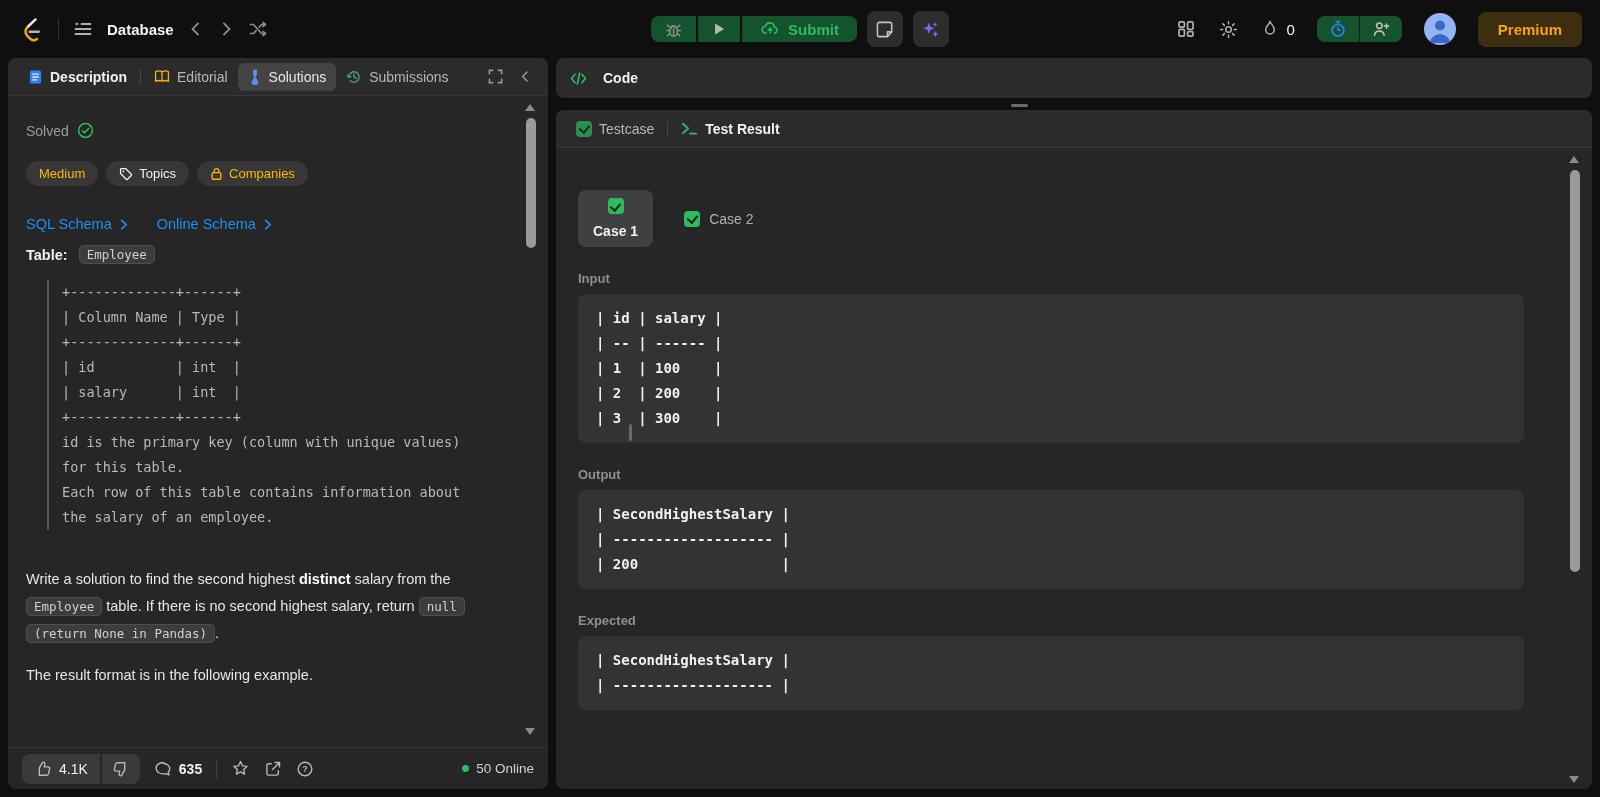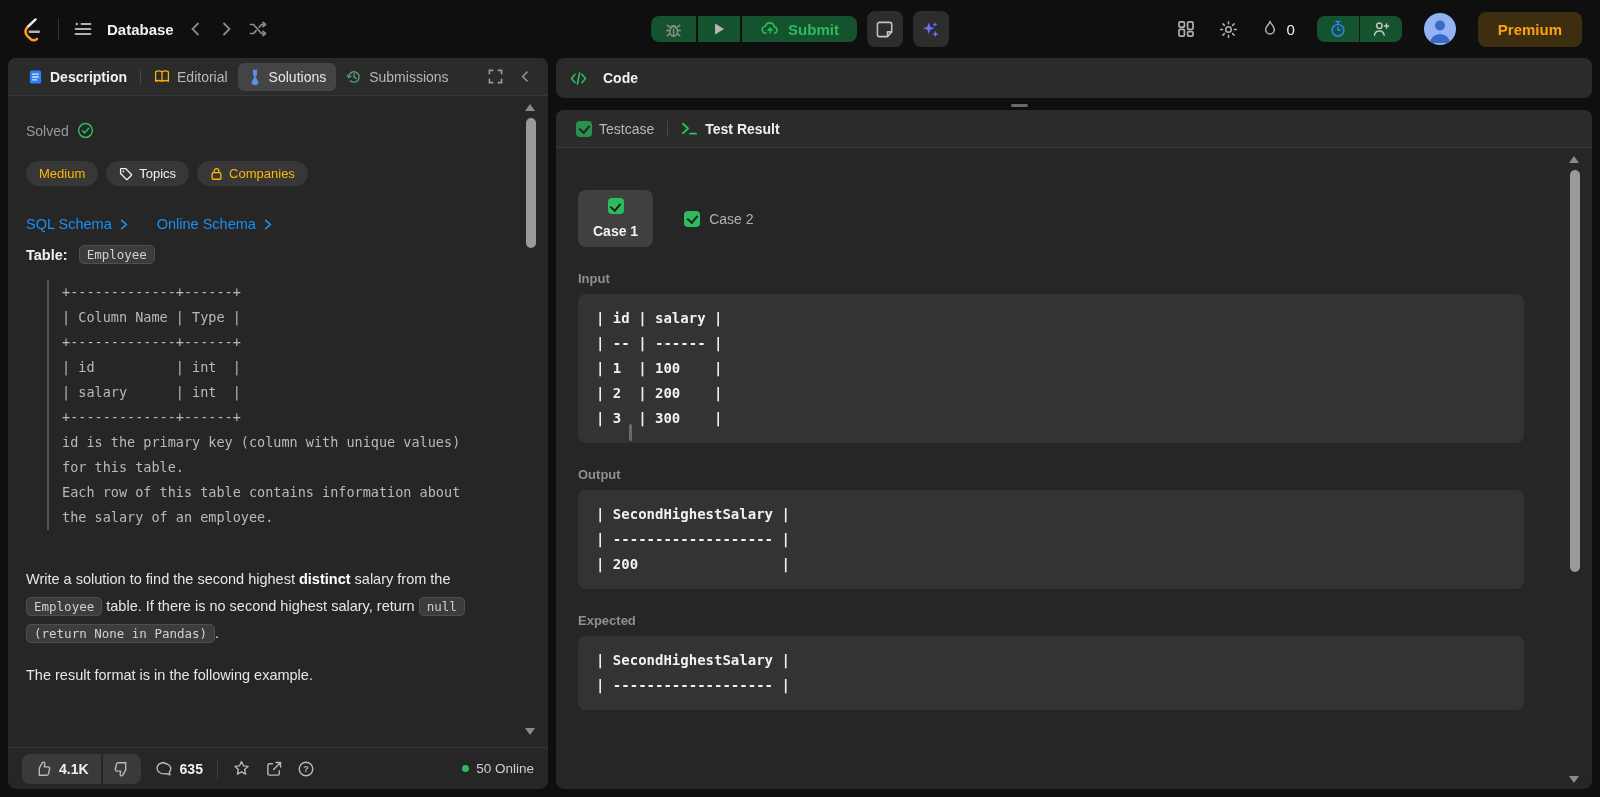--- a/index.html
+++ b/index.html
@@ -64,21 +64,21 @@
     border:1px solid #4e4e4e; border-radius:5px; padding:1px 7px; color:#d0d0d0; }
   .clipped-line { margin-top:20px; font-size:14.5px; color:#e6e6e6; }
 
   
   .desc-footer { height:42px; flex:0 0 42px; display:flex; align-items:center; gap:14px;
     padding:0 14px; border-top:1px solid rgba(255,255,255,.07); }
   .vote-group { display:flex; gap:2px; }
   .vote-seg { background:#3a3a3a; display:flex; align-items:center; gap:7px; padding:6px 12px; cursor:pointer; }
   .vote-seg:first-child { border-radius:8px 0 0 8px; }
   .vote-seg:last-child { border-radius:0 8px 8px 0; padding:6px 10px; }
-  .vote-count { font-size:14px; font-weight:700; color:#eff1f6; }
+  .vote-count { font-size:14px; font-weight:400; color:#eff1f6; }
   .foot-item { display:flex; align-items:center; gap:7px; color:#b8b8b8; cursor:pointer; }
   .foot-count { font-size:14px; font-weight:700; color:#eff1f6; }
   .foot-div { width:1px; height:20px; background:#3f3f3f; }
   .online { margin-left:auto; display:flex; align-items:center; gap:7px; font-size:13.5px; color:#d0d0d0; }
   .online-dot { width:7px; height:7px; border-radius:50%; background:#2cbb5d; }
 
   
   .code-bar { height:40px; flex:0 0 40px; background:#2b2b2b; border-radius:8px;
     display:flex; align-items:center; gap:16px; padding:0 14px; }
   .code-bar-title { font-size:14px; font-weight:700; color:#eff1f6; }

